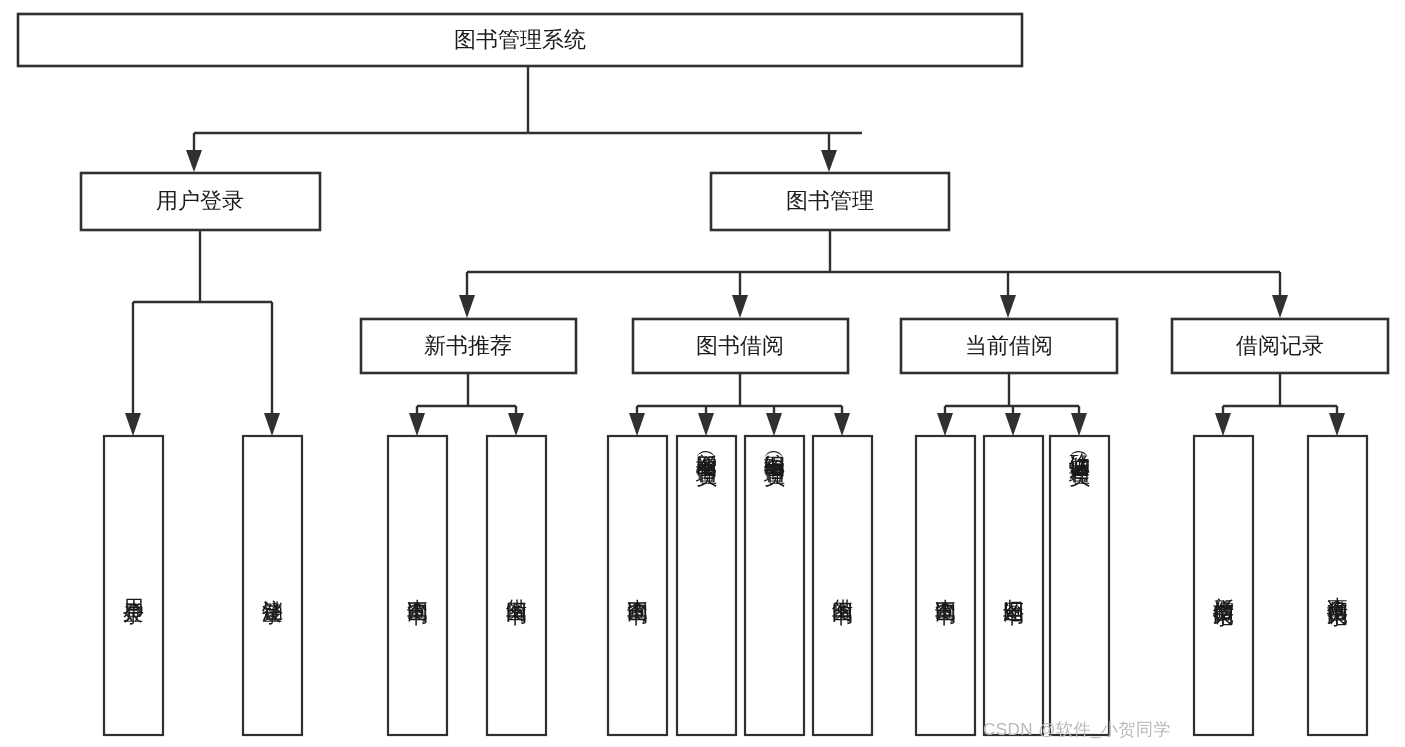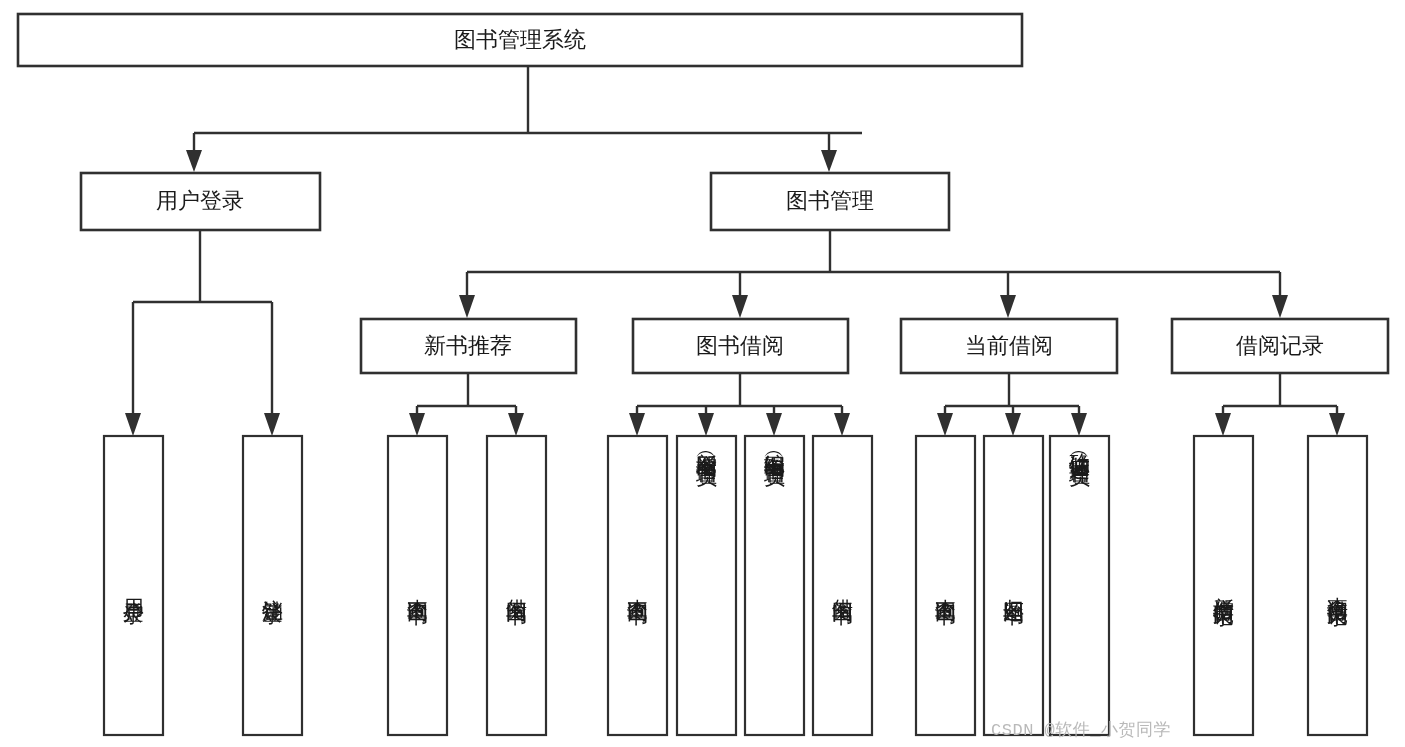--- a/index.html
+++ b/index.html
@@ -67,21 +67,21 @@
     line-height: 1.05;
     color: #1a1a1a;
     letter-spacing: 2px;
     white-space: nowrap;
     text-align: center;
   }
   .watermark {
     position: absolute;
     right: 8px;
     bottom: 6px;
-    font-family: Liberation Mono, monospace;
+    font-family: Liberation Sans, sans-serif;
     font-size: 17px;
     color: #b9b9b9;
     letter-spacing: 0.5px;
     white-space: nowrap;
   }
 </style>
 </head>
 <body>
 
 <div id="diagram-root">

